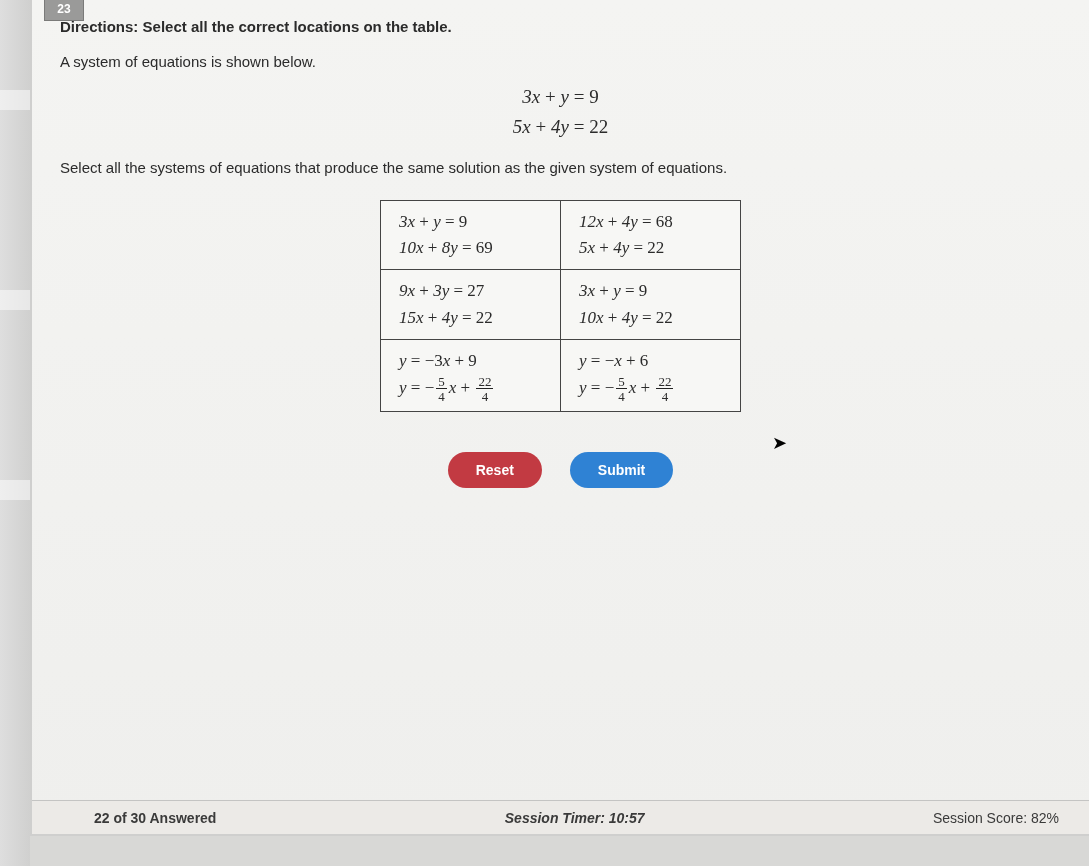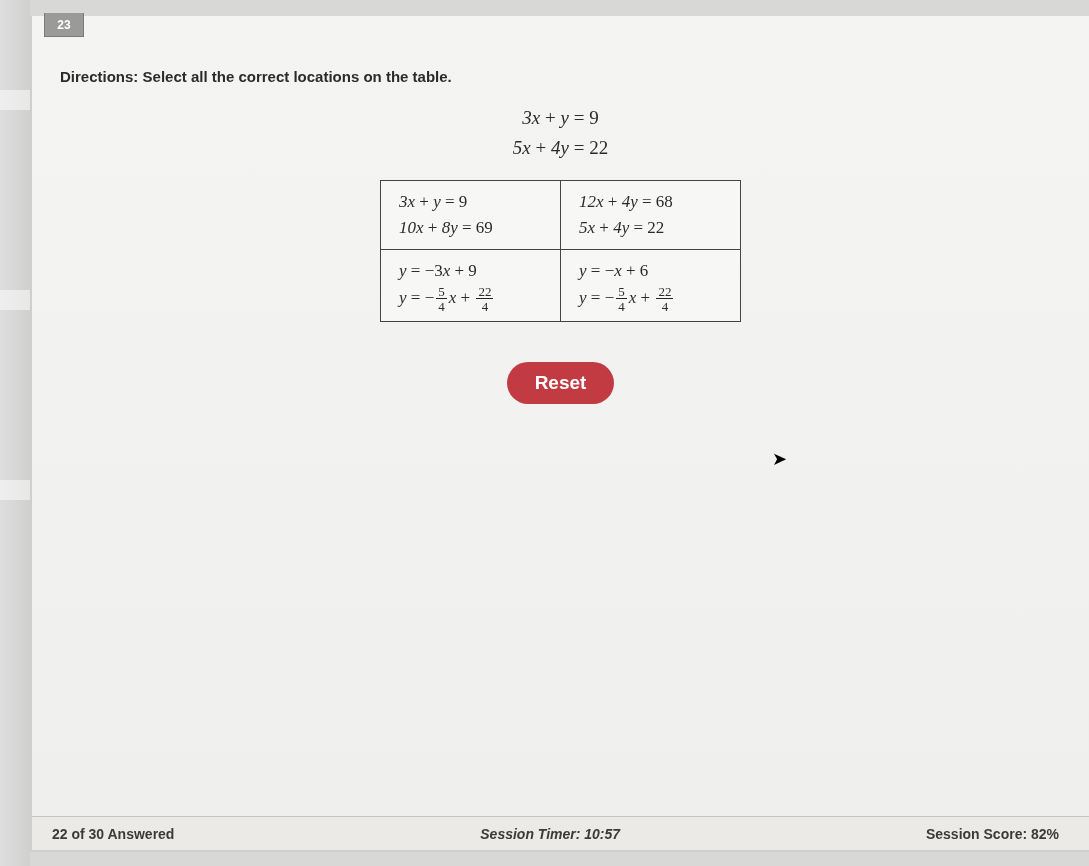--- a/index.html
+++ b/index.html
@@ -6,21 +6,21 @@
   html, body { width: 1089px; height: 866px; overflow: hidden; }
   body {
     font-family: Arial, Helvetica, sans-serif;
     background: #d8d8d6;
     color: #222;
     position: relative;
   }
   .frame {
     position: absolute;
     left: 30px;
-    top: 16px;
+    top: 0;
     width: 1059px;
     height: 836px;
     background: linear-gradient(180deg, #f4f4f2 0%, #efefed 100%);
     border-left: 2px solid #cfcfce;
     border-bottom: 2px solid #cfcfce;
   }
   .qtab {
     position: absolute;
     left: 12px;
     top: -3px;
@@ -30,21 +30,21 @@
     border: 1px solid #7a7a79;
     border-top: none;
     color: #fff;
     font-size: 12px;
     font-weight: 700;
     display: flex;
     align-items: center;
     justify-content: center;
   }
   .content {
-    padding: 52px 28px 0 28px;
+    padding: 18px 28px 0 28px;
     font-size: 15px;
     color: #2b2b2b;
   }
   .directions {
     margin-bottom: 18px;
     font-size: 15px;
   }
   .directions b { font-weight: 700; }
   .intro { margin-bottom: 12px; }
   .equations {
@@ -93,46 +93,46 @@
   .actions {
     display: flex;
     justify-content: center;
     gap: 28px;
     margin-top: 8px;
   }
   .btn {
     border: none;
     border-radius: 22px;
     padding: 10px 28px;
-    font-size: 19px;
+    font-size: 14px;
     font-weight: 600;
     color: #fff;
     cursor: pointer;
   }
   .btn-reset { background: #c23a42; }
   .btn-submit { background: #2f82d4; }
   .footer {
     position: absolute;
     left: 0;
     bottom: 0;
     width: 100%;
     height: 34px;
     border-top: 1.5px solid #c4c4c3;
     background: #eceae7;
     display: flex;
     align-items: center;
     font-size: 14px;
     color: #3a3a3a;
-    padding: 0 30px 0 20px;
+    padding: 0 30px 0 62px;
   }
   .footer .answered { flex: 0 0 auto; font-weight: 600; }
   .footer .spacer1 { flex: 1; }
   .footer .timer { flex: 0 0 auto; font-weight: 600; font-style: italic; }
   .footer .spacer2 { flex: 1; }
-  .footer .score { flex: 0 0 auto; font-weight: 700; }
+  .footer .score { flex: 0 0 auto; font-weight: 400; }
   .side-shadow {
     position: absolute;
     left: 0; top: 0;
     width: 30px; height: 866px;
     background: linear-gradient(90deg, #dedede 0%, #d0d0cf 100%);
   }
   .ruler-tick {
     position: absolute;
     left: 0;
     width: 30px;
@@ -155,42 +155,54 @@
 <div class="ruler-tick" style="top:480px"></div>
 
 <div class="frame">
   <div class="qtab">23</div>
 
   <div class="content">
     <p class="directions">
       <b>Directions:</b>
       <b>Select all the correct locations on the table.</b>
     </p>
+    <p class="intro">A system of equations is shown below.</p>
 
     <div class="equations">
       <div><span>3<span>x</span> <span class="up">+</span> y <span class="up">= 9</span></span></div>
       <div><span>5<span>x</span> <span class="up">+</span> 4y <span class="up">= 22</span></span></div>
     </div>
 
+    <p class="prompt">Select all the systems of equations that produce the same solution as the given system of equations.</p>
 
     <div class="table-wrap">
       <table class="opt">
         <tbody>
             <tr>
           <td>
             3x <span class="up">+</span> y <span class="up">= 9</span><br>
             10x <span class="up">+</span> 8y <span class="up">= 69</span>
           </td>
           <td>
             12x <span class="up">+</span> 4y <span class="up">= 68</span><br>
             5x <span class="up">+</span> 4y <span class="up">= 22</span>
           </td>
         </tr>
         <tr>
           <td>
+            9x <span class="up">+</span> 3y <span class="up">= 27</span><br>
+            15x <span class="up">+</span> 4y <span class="up">= 22</span>
+          </td>
+          <td>
+            3x <span class="up">+</span> y <span class="up">= 9</span><br>
+            10x <span class="up">+</span> 4y <span class="up">= 22</span>
+          </td>
+        </tr>
+        <tr>
+          <td>
             y <span class="up">= −3</span>x <span class="up">+ 9</span><br>
             y <span class="up">= −</span><span class="frac">
                   <span class="n">5</span>
                   <span class="d">4</span>
                 </span>x <span class="up">+</span> <span class="frac">
                   <span class="n">22</span>
                   <span class="d">4</span>
                 </span>
           </td>
           <td>
@@ -203,20 +215,21 @@
                   <span class="d">4</span>
                 </span>
           </td>
         </tr>
       </tbody>
         </table>
     </div>
 
     <div class="actions">
       <button class="btn btn-reset">Reset</button>
+      <button class="btn btn-submit">Submit</button>
     </div>
   </div>
 
   <div class="footer">
     <span class="answered">22 of 30 Answered</span>
     <span class="spacer1"></span>
     <span class="timer">Session Timer: 10:57</span>
     <span class="spacer2"></span>
     <span class="score">Session Score: 82%</span>
   </div>

